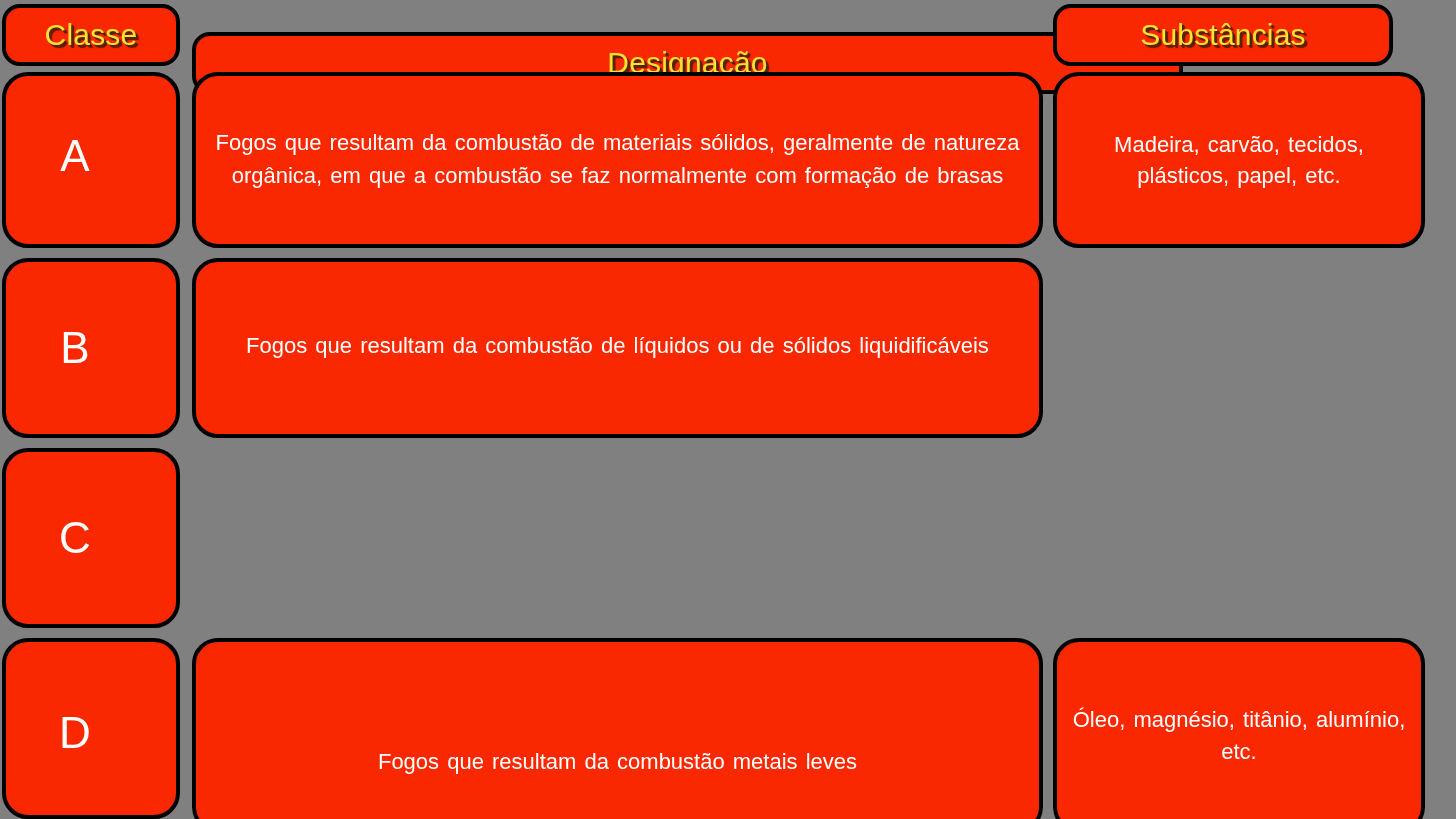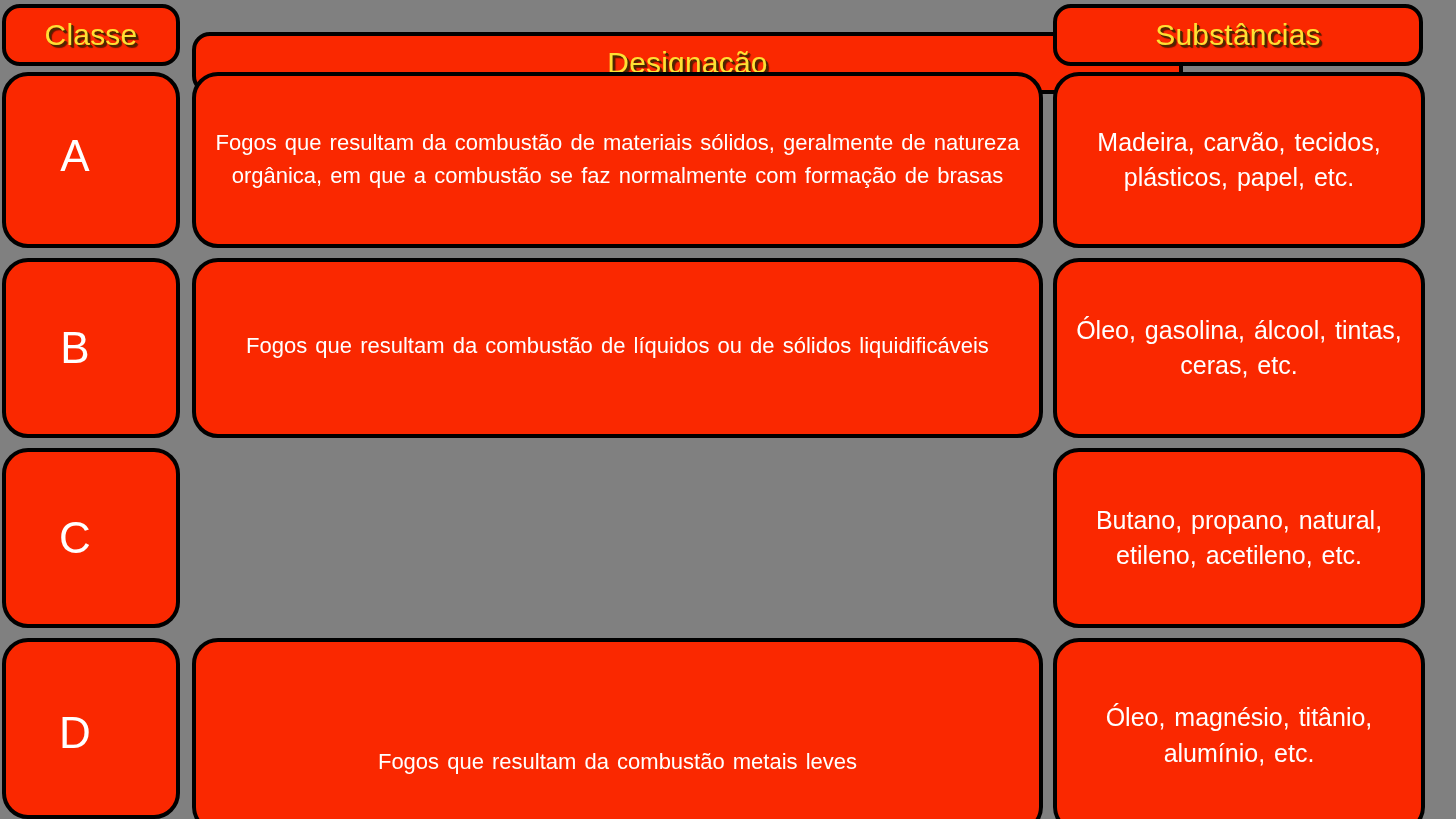--- a/index.html
+++ b/index.html
@@ -41,21 +41,21 @@
   }
   .hdr .htext {
     color: #FFE033;
     font-size: 30px;
     text-shadow: 2px 2px 0 #4a2a00, 3px 3px 1px rgba(0,0,0,0.55);
     letter-spacing: 0.2px;
   }
 
   #hdr-classe      { left: 2px;    top: 4px;  width: 178px; }
   #hdr-designacao  { left: 192px;  top: 4px;  width: 991px; margin-top: 28px; }
-  #hdr-substancias { left: 1053px; top: 4px;  width: 370px; }
+  #hdr-substancias { left: 1053px; top: 4px;  width: 340px; }
 
   
   .classcell {
     left: 2px;
     width: 178px;
     border-radius: 26px;
   }
   .classcell .letter {
     font-size: 44px;
     line-height: 1;
@@ -77,21 +77,21 @@
   }
 
   
   .subcell {
     left: 1053px;
     width: 372px;
     border-radius: 26px;
     padding: 6px 10px;
   }
   .subcell .stext {
-    font-size: 25px;
+    font-size: 22px;
     line-height: 1.42;
     word-spacing: 2px;
   }
 
   
   .row-a { top: 72px;  height: 176px; }
   .row-b { top: 258px; height: 180px; }
   .row-c { top: 448px; height: 180px; }
   .row-d { top: 638px; height: 181px; }
 
@@ -132,29 +132,23 @@
   <div class="cell subcell row-a" id="sub-a">
     <span class="stext">Madeira, carvão, tecidos, plásticos, papel, etc.</span>
   </div>
 
   <div class="cell classcell row-b" id="cls-b">
     <span class="letter">B</span>
   </div>
   <div class="cell descell row-b" id="des-b">
     <span class="dtext">Fogos que resultam da combustão de líquidos ou de sólidos liquidificáveis</span>
   </div>
-  <div class="cell subcell row-b" id="sub-b">
-    <span class="stext">Óleo, gasolina, álcool, tintas, ceras, etc.</span>
-  </div>
 
   <div class="cell classcell row-c" id="cls-c">
     <span class="letter">C</span>
-  </div>
-  <div class="cell subcell row-c" id="sub-c">
-    <span class="stext">Butano, propano, natural, etileno, acetileno, etc.</span>
   </div>
 
   <div class="cell classcell row-d" id="cls-d">
     <span class="letter">D</span>
   </div>
   <div class="cell descell row-d" id="des-d">
     <span class="dtext">Fogos que resultam da combustão metais leves</span>
   </div>
   <div class="cell subcell row-d" id="sub-d">
     <span class="stext">Óleo, magnésio, titânio, alumínio, etc.</span>

